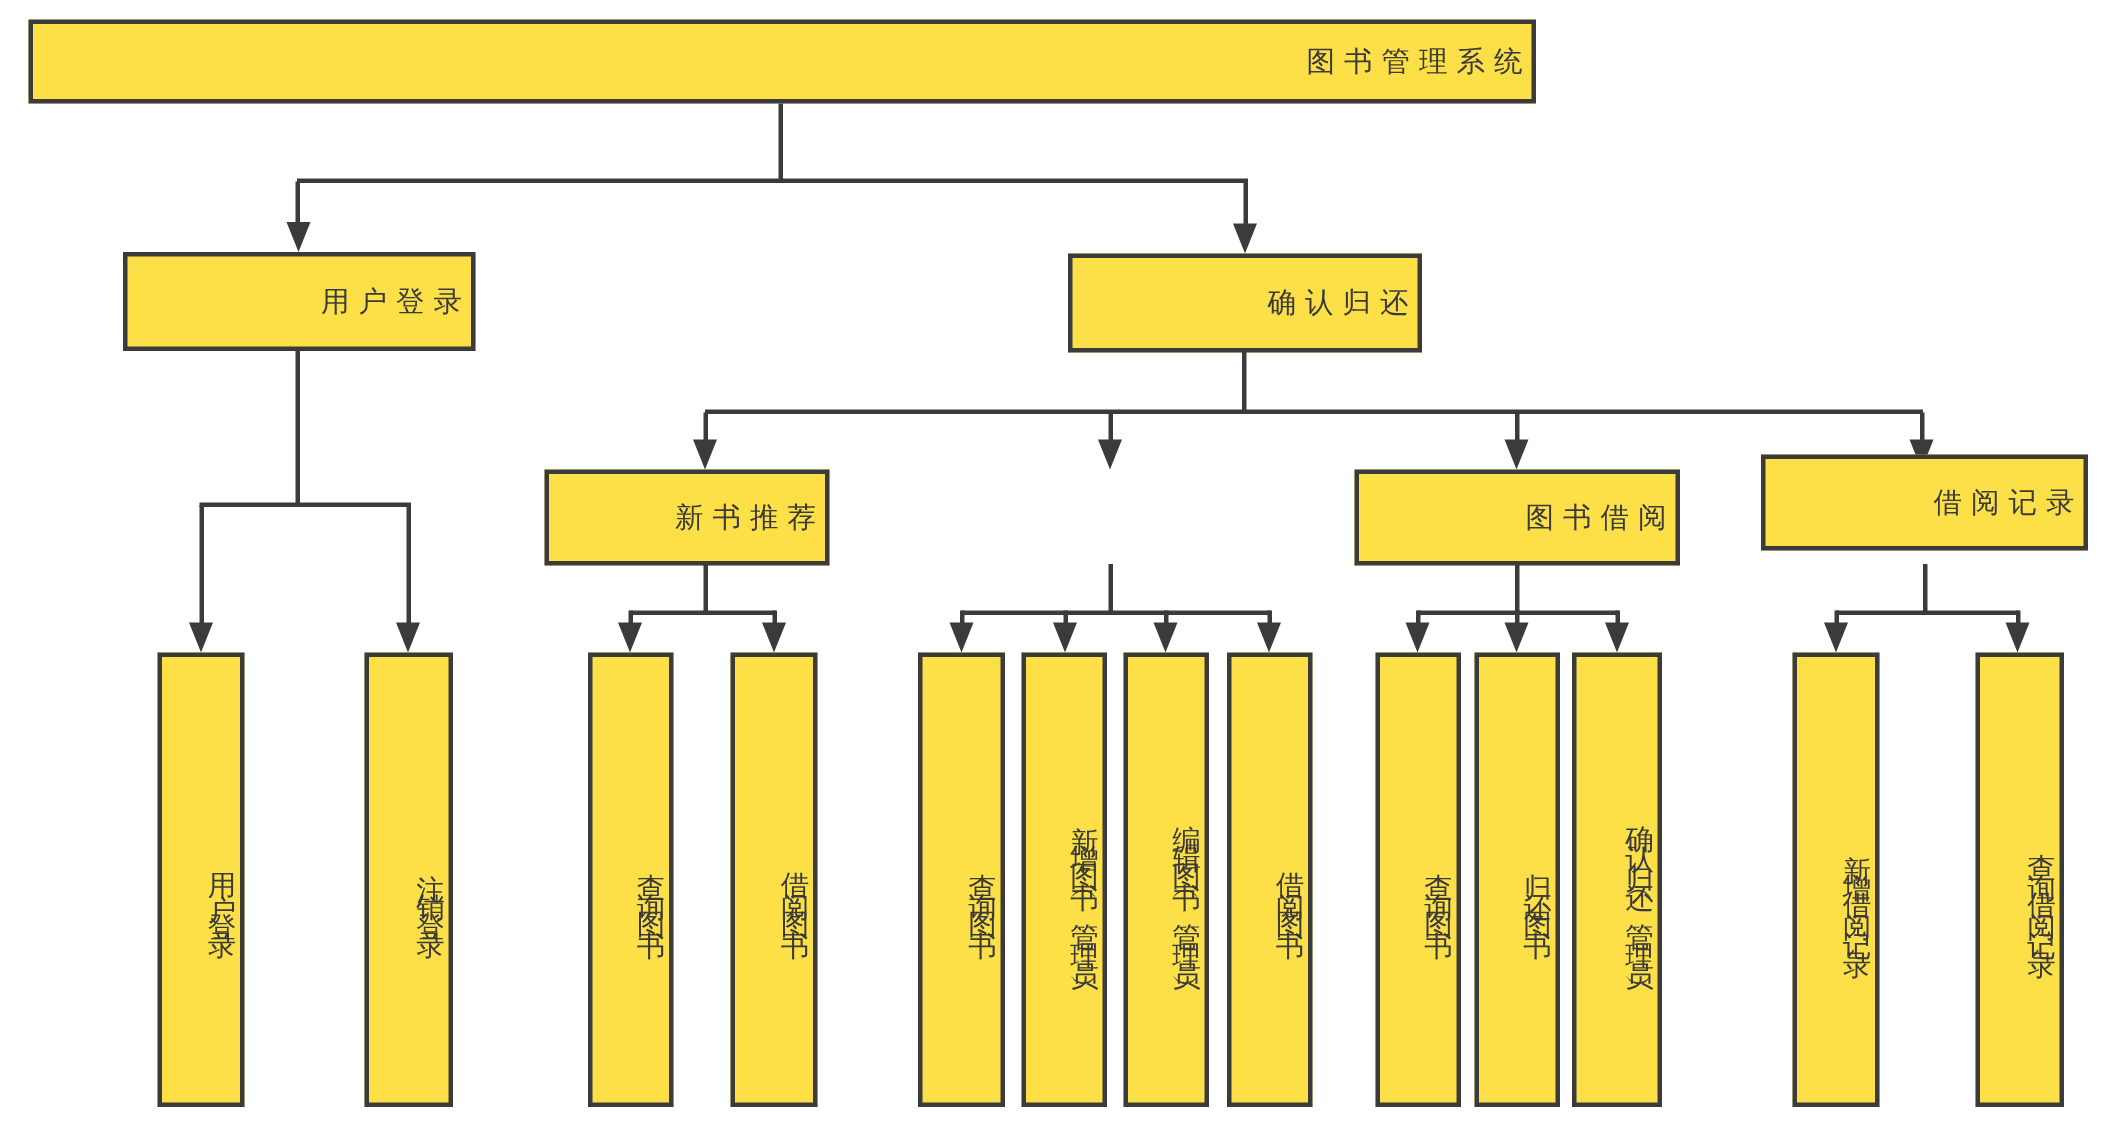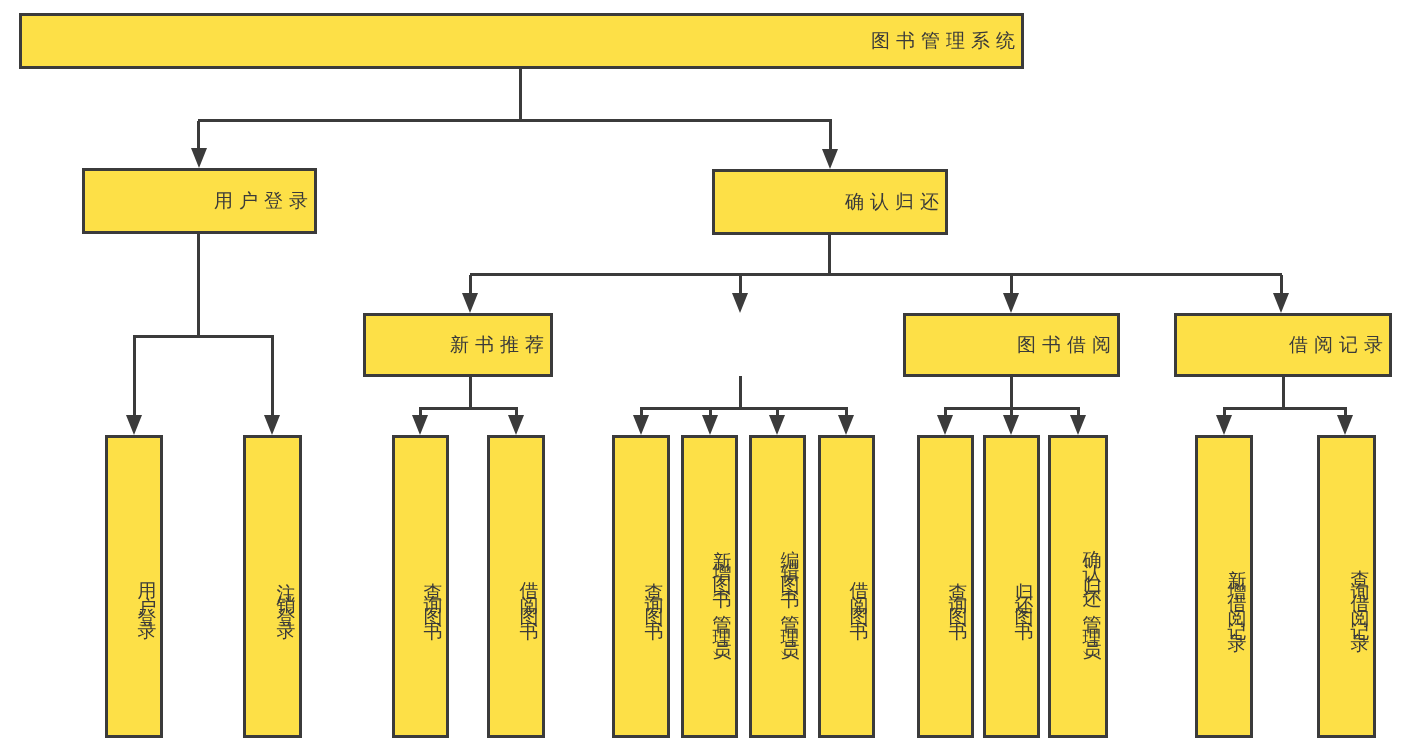--- a/index.html
+++ b/index.html
@@ -77,21 +77,21 @@
   <div class="arrow" style="left:1003px;top:293px"></div>
   <div class="vline" style="left:1280px;top:275px;height:20px"></div>
   <div class="arrow" style="left:1273px;top:293px"></div>
 
   <div class="box" style="left:363px;top:313px;width:190px;height:64px">
     <span class="lbl">新书推荐</span>
   </div>
   <div class="box" style="left:903px;top:313px;width:217px;height:64px">
     <span class="lbl">图书借阅</span>
   </div>
-  <div class="box" style="left:1174px;top:313px;width:218px;height:64px">
+  <div class="box" style="left:1174px;top:303px;width:218px;height:64px">
     <span class="lbl">借阅记录</span>
   </div>
 
   <div class="vline" style="left:469px;top:376px;height:33px"></div>
   <div class="hline" style="left:420px;top:407px;width:97px"></div>
   <div class="vline" style="left:419px;top:407px;height:11px"></div>
   <div class="arrow" style="left:412px;top:415px"></div>
   <div class="vline" style="left:515px;top:407px;height:11px"></div>
   <div class="arrow" style="left:508px;top:415px"></div>
 

